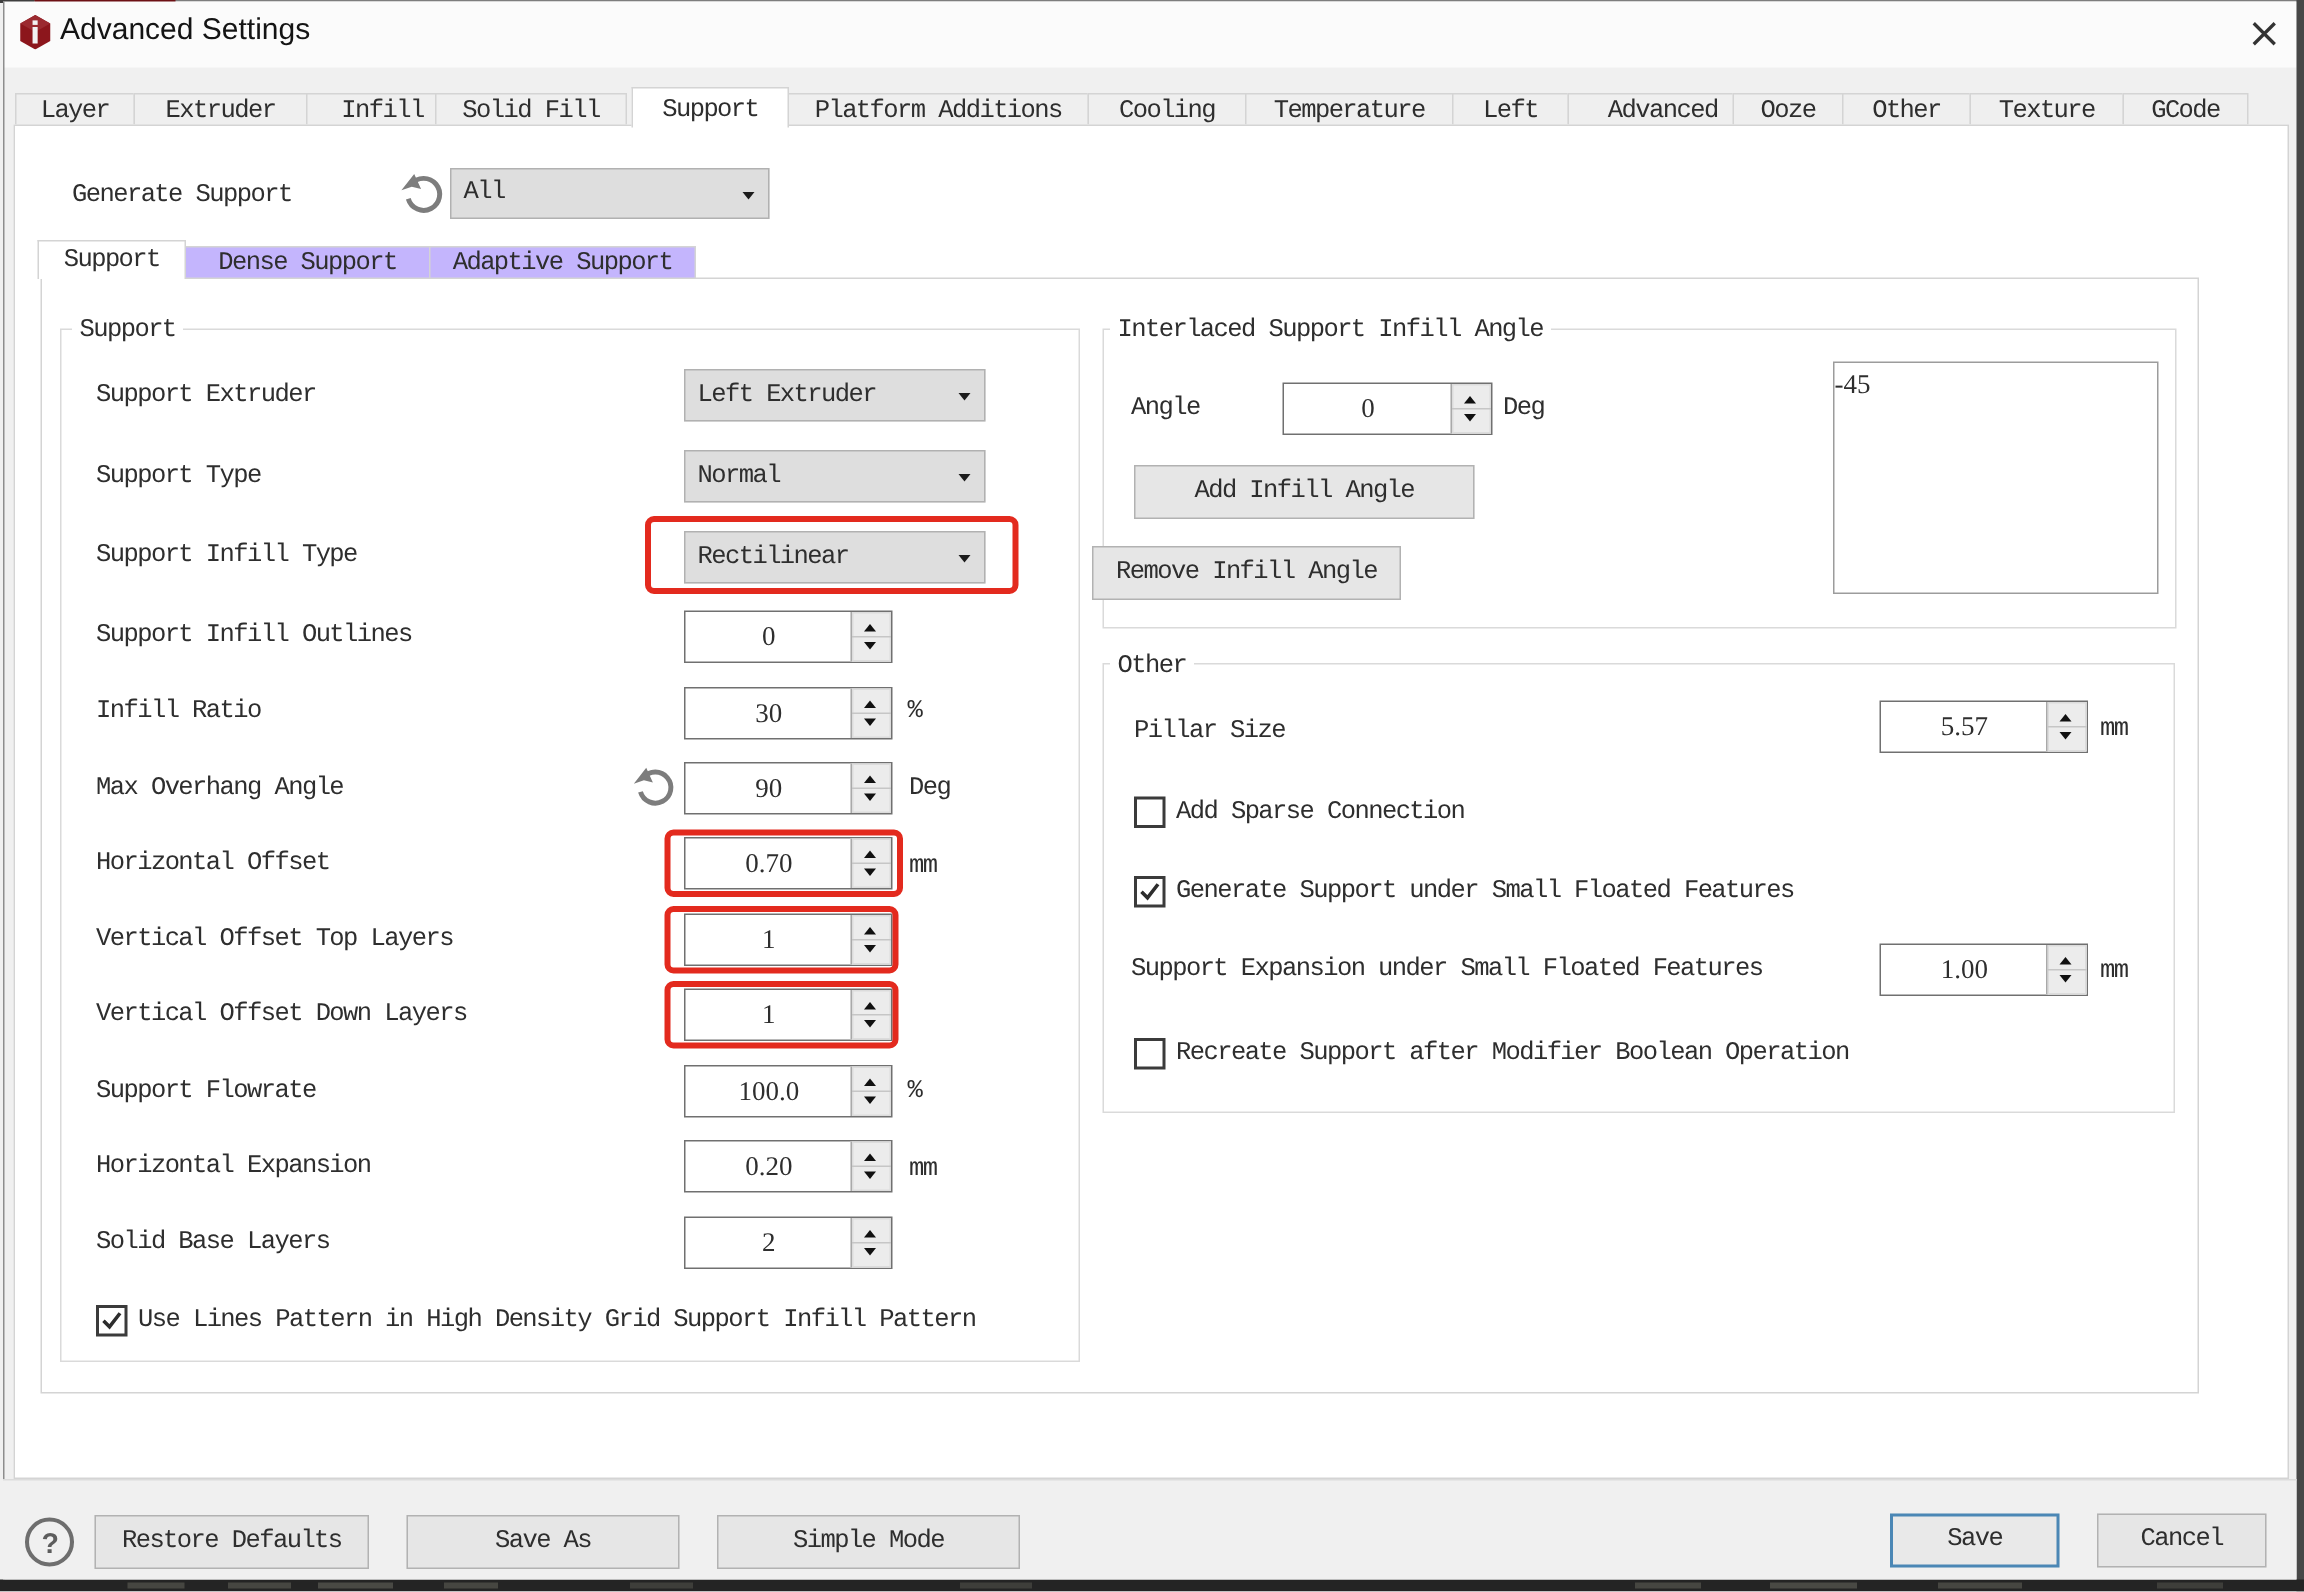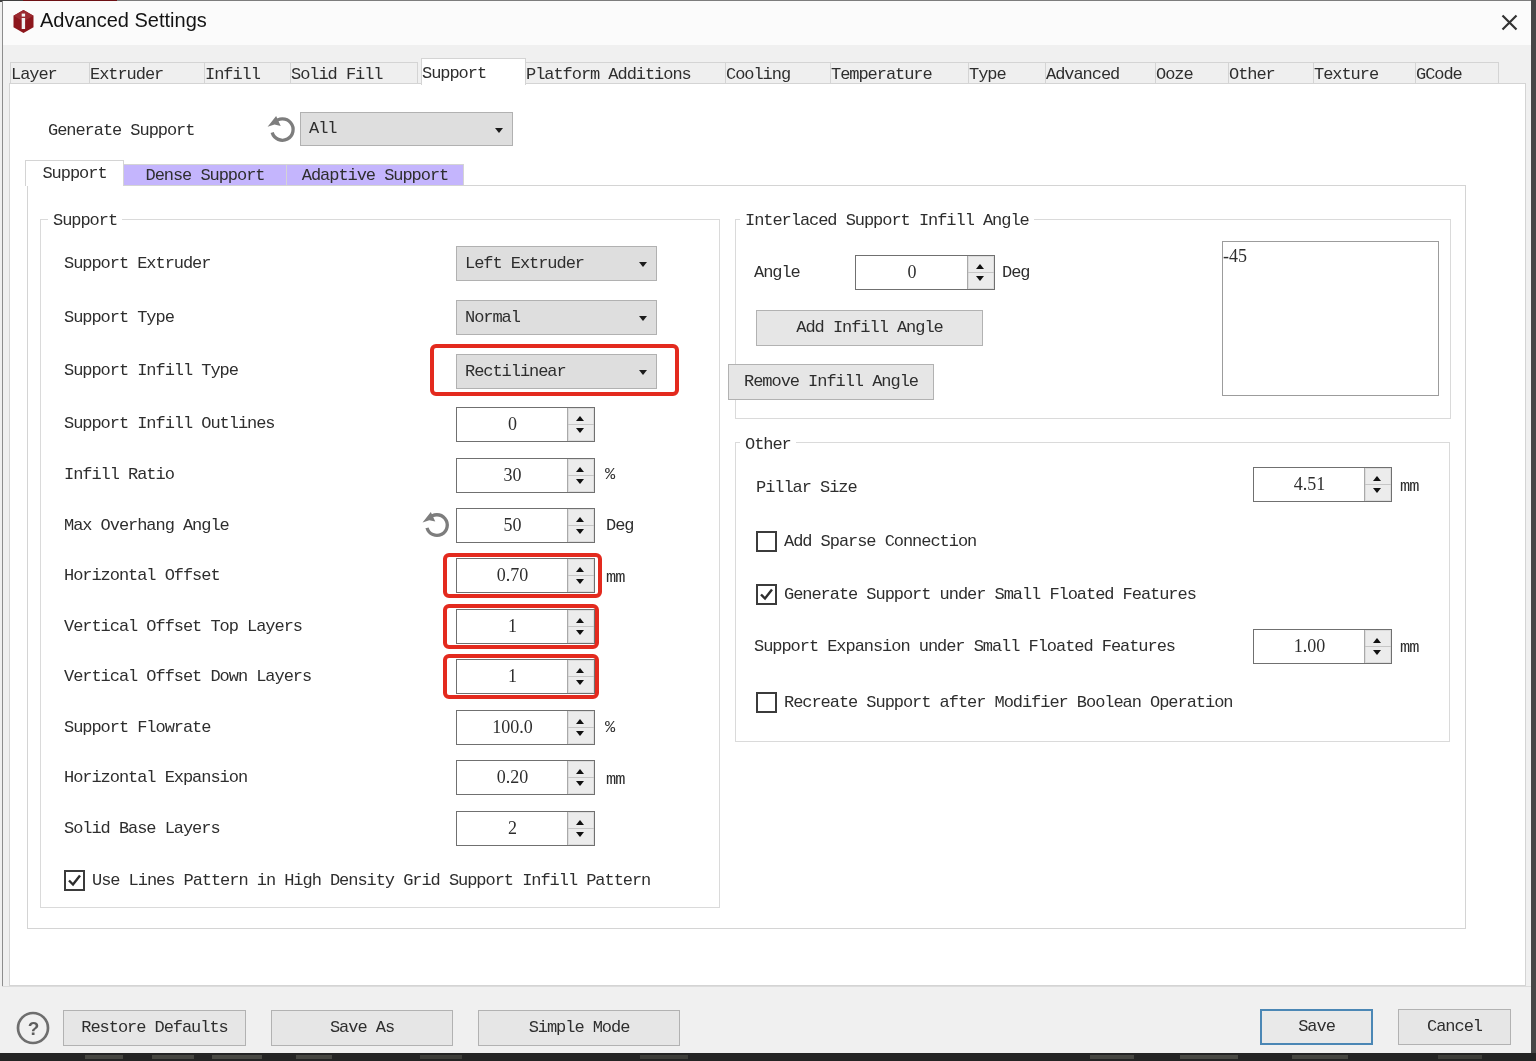--- a/index.html
+++ b/index.html
@@ -2,21 +2,21 @@
 <html><head>
 <meta charset="utf-8">
 <style>
 html,body{margin:0;padding:0}
 body{width:1536px;height:1061px;position:relative;overflow:hidden;background:#f0f0f0;
   font-family:"Liberation Mono",monospace;font-size:17px;letter-spacing:-1.05px;color:#2e2e2e}
 .a{position:absolute}
 .t{position:absolute;white-space:pre;line-height:20px;height:20px}
 .sans{font-family:"Liberation Sans",sans-serif}
 .tab{position:absolute;top:62px;height:22px;background:#efefef;border:1px solid #d4d4d4;
-  box-sizing:border-box;line-height:23px;z-index:1}
+  box-sizing:border-box;text-align:center;line-height:23px;z-index:1}
 .tab.act{top:58px;height:27px;background:#fff;border-bottom:none;z-index:3;line-height:29px}
 .stab{position:absolute;background:#c4b5fd;border:1px solid #d4d4d4;box-sizing:border-box;
   text-align:center;z-index:2}
 .stab.act{background:#fff;border-bottom:none;z-index:3}
 .pane{position:absolute;background:#fff;border:1px solid #d4d4d4;box-sizing:border-box;z-index:2}
 .gb{position:absolute;border:1px solid #dadada;z-index:4}
 .gl{position:absolute;background:#fff;padding:0 5px;line-height:18px;z-index:5}
 .dd{position:absolute;width:201px;height:35px;background:#dedede;border:1px solid #b1b1b1;
   box-sizing:border-box;line-height:33px;padding-left:8px;z-index:5}
 .dd .c{position:absolute;right:9px;top:15px;width:0;height:0;border:4px solid transparent;
@@ -62,21 +62,21 @@
 <div class="pane" style="left:9px;top:83px;width:1517px;height:903px"></div>
 
 <div class="tab" style="left:10px;width:80px">Layer</div>
 <div class="tab" style="left:89px;width:116px">Extruder</div>
 <div class="tab" style="left:204px;width:102px">Infill</div>
 <div class="tab" style="left:290px;width:128px">Solid Fill</div>
 <div class="tab act" style="left:421px;width:105px">Support</div>
 <div class="tab" style="left:525px;width:201px">Platform Additions</div>
 <div class="tab" style="left:725px;width:106px">Cooling</div>
 <div class="tab" style="left:830px;width:139px">Temperature</div>
-<div class="tab" style="left:968px;width:78px">Type</div>
+<div class="tab" style="left:968px;width:78px">Left</div>
 <div class="tab" style="left:1045px;width:127px">Advanced</div>
 <div class="tab" style="left:1155px;width:74px">Ooze</div>
 <div class="tab" style="left:1228px;width:86px">Other</div>
 <div class="tab" style="left:1313px;width:103px">Texture</div>
 <div class="tab" style="left:1415px;width:84px">GCode</div>
 
 <div class="t" style="left:48px;top:121px;z-index:5">Generate Support</div>
 <svg class="a" style="left:266px;top:113px;z-index:5" width="32" height="32" viewBox="0 0 30 30">
   <path d="M5.8 18.3 A10 10 0 1 0 7.6 9.3" fill="none" stroke="#7d7d7d" stroke-width="3.1"></path>
   <polygon points="1.5,13 9.5,2.8 13.8,12.2 8,10.8" fill="#7d7d7d"></polygon>
@@ -111,21 +111,21 @@
       <i></i>
     </span>
   </div>
 <div class="unit" style="left:605px;top:465px">%</div>
 <div class="t" style="left:64px;top:516px;z-index:5">Max Overhang Angle</div>
 <svg class="a" style="left:421px;top:509px;z-index:5" width="31" height="31" viewBox="0 0 30 30">
   <path d="M5.8 18.3 A10 10 0 1 0 7.6 9.3" fill="none" stroke="#7d7d7d" stroke-width="3.2"></path>
   <polygon points="1.5,13 9.5,2.8 13.8,12.2 8,10.8" fill="#7d7d7d"></polygon>
 </svg>
 <div class="spin" style="left:456px;top:508px">
-    <span class="v">50</span>
+    <span class="v">90</span>
     <span class="b">
       <i></i>
     </span>
   </div>
 <div class="unit" style="left:606px;top:516px">Deg</div>
 <div class="t" style="left:64px;top:566px;z-index:5">Horizontal Offset</div>
 <div class="spin" style="left:456px;top:558px">
     <span class="v">0.70</span>
     <span class="b">
       <i></i>
@@ -191,21 +191,21 @@
 <div class="unit" style="left:1002px;top:263px">Deg</div>
 <div class="btn" style="left:756px;top:310px;width:227px;height:36px">Add Infill Angle</div>
 <div class="btn" style="left:728px;top:364px;width:206px;height:36px">Remove Infill Angle</div>
 <div class="a" style="left:1222px;top:241px;width:217px;height:155px;background:#fff;border:1px solid #9c9c9c;box-sizing:border-box;z-index:5"></div>
 <div class="t" style="left:1223px;top:246px;z-index:6;font-family:'Liberation Serif',serif;font-size:18px;letter-spacing:0">-45</div>
 
 <div class="gb" style="left:735px;top:442px;width:713px;height:298px"></div>
 <div class="gl" style="left:740px;top:436px">Other</div>
 <div class="t" style="left:756px;top:478px;z-index:5">Pillar Size</div>
 <div class="spin" style="left:1253px;top:467px">
-    <span class="v">4.51</span>
+    <span class="v">5.57</span>
     <span class="b">
       <i></i>
     </span>
   </div>
 <div class="unit" style="left:1400px;top:477px">mm</div>
 <div class="cb" style="left:756px;top:531px"></div>
 <div class="t" style="left:784px;top:532px;z-index:5">Add Sparse Connection</div>
 <div class="cb" style="left:756px;top:584px">
   <svg width="17" height="17" viewBox="0 0 17 17">
       <path d="M3 8.5 L7 12.5 L14 3.5" stroke="#2d2d2d" stroke-width="2.4" fill="none"></path>

